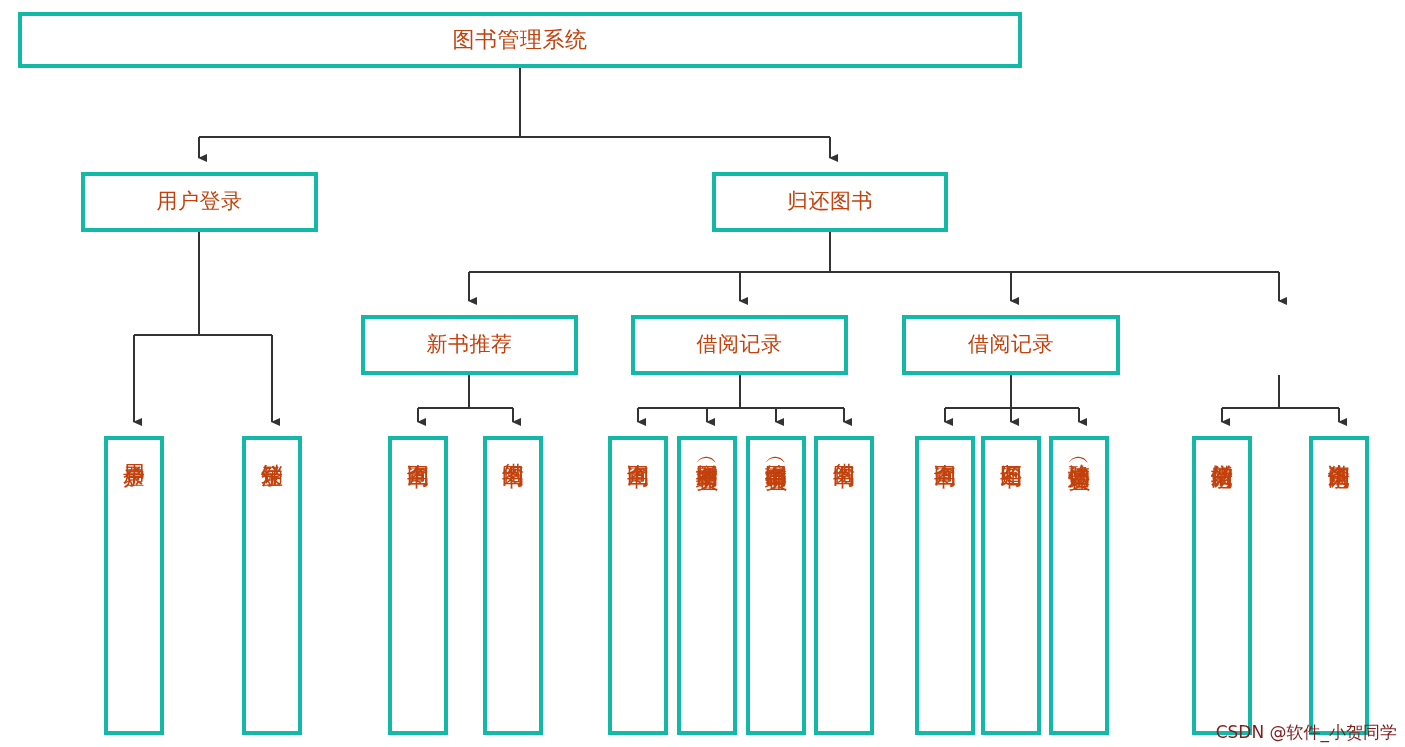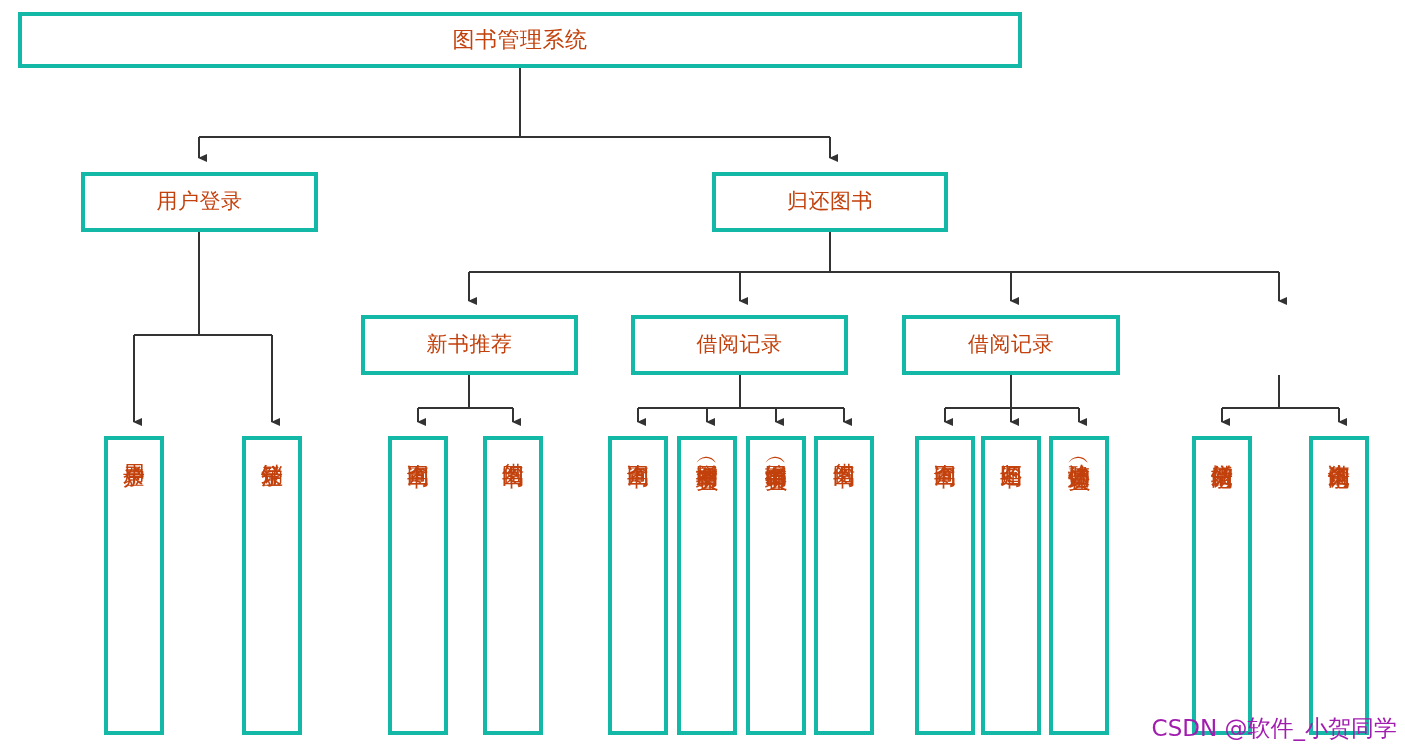--- a/index.html
+++ b/index.html
@@ -61,22 +61,22 @@
     writing-mode: vertical-rl;
     text-orientation: upright;
     font-size: 22px;
     line-height: 1.0;
     letter-spacing: 1px;
   }
   .watermark {
     position: absolute;
     right: 8px;
     bottom: 3px;
-    font-size: 23px;
-    color: #a21caf;
+    font-size: 17px;
+    color: #7f1d1d;
     white-space: nowrap;
     z-index: 5;
     font-family: "DejaVu Sans", "Liberation Sans", sans-serif;
   }
 </style>
 </head>
 <body>
 
 <div id="diagram-root">
 

